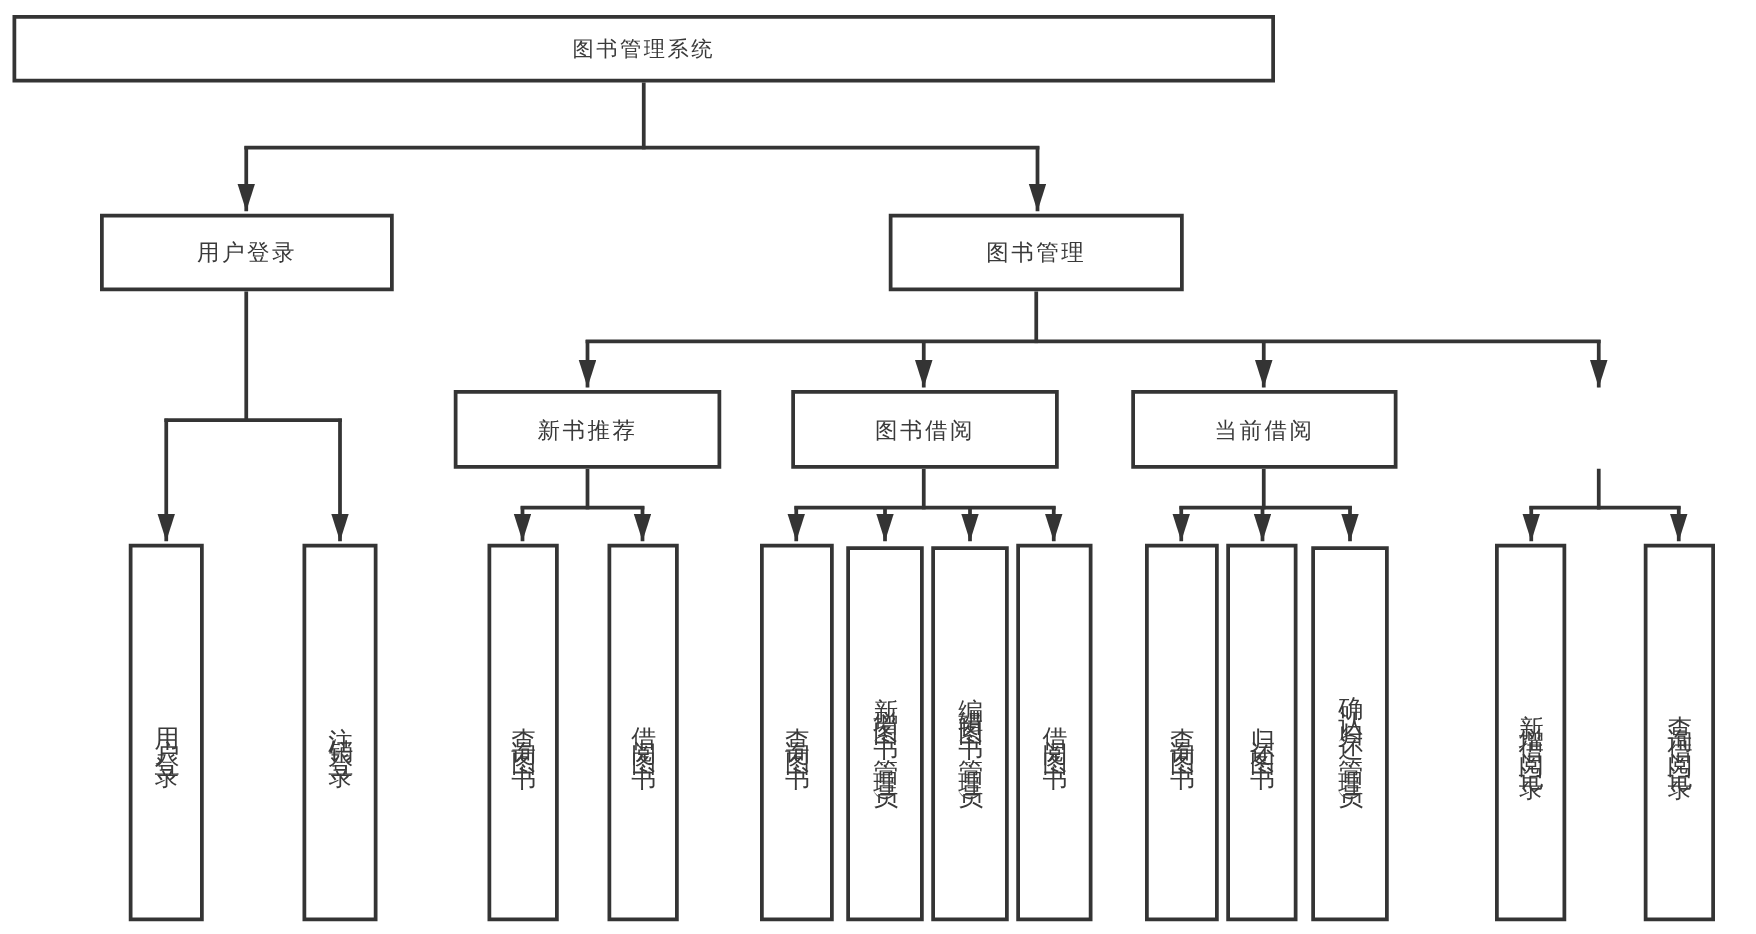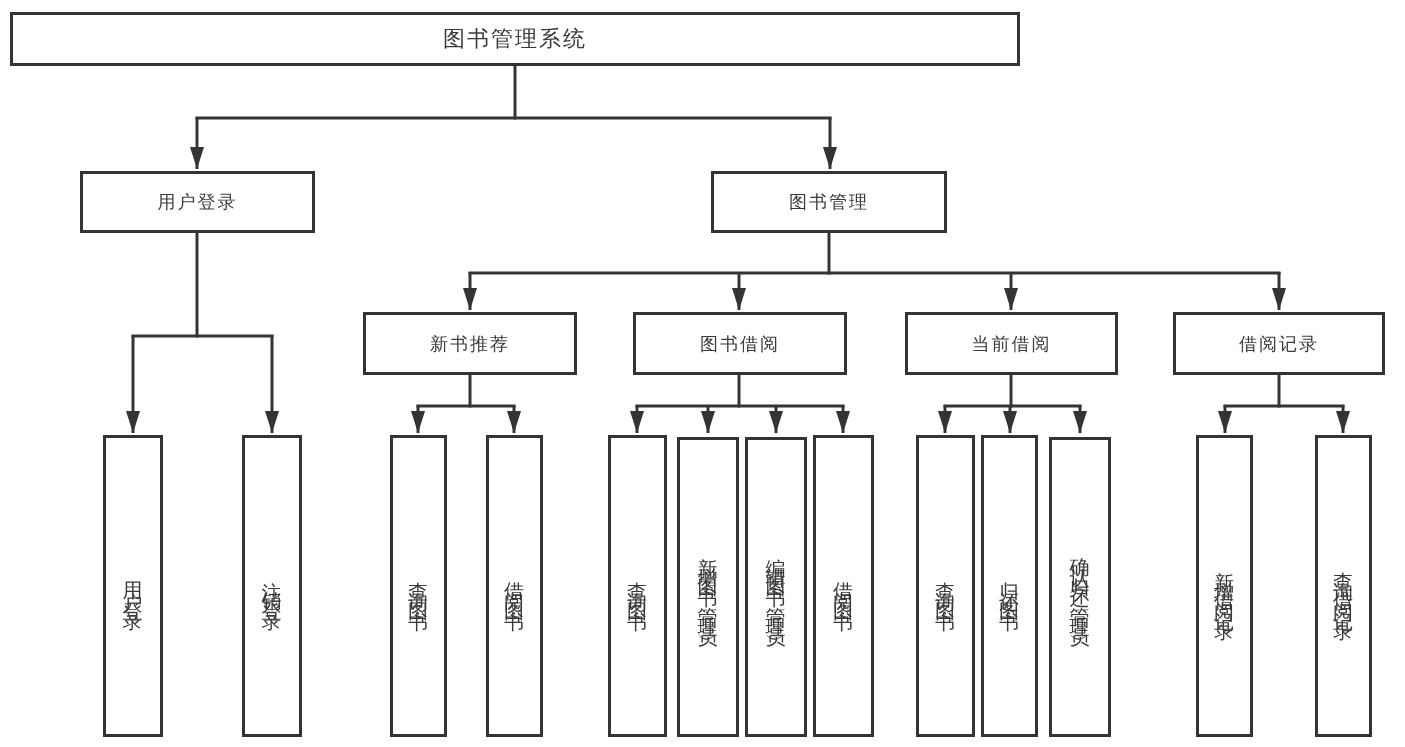--- a/index.html
+++ b/index.html
@@ -24,21 +24,21 @@
     border: 3px solid #343434;
     color: #3a3a3a;
     display: flex;
     align-items: center;
     justify-content: center;
     font-size: 18px;
     letter-spacing: 2px;
     z-index: 1;
     white-space: nowrap;
   }
-  .node.root { font-size: 22px; }
+  .node.root { font-size: 17px; }
   .leaf {
     position: absolute;
     box-sizing: border-box;
     background: #ffffff;
     border: 3px solid #343434;
     color: #3a3a3a;
     display: flex;
     align-items: center;
     justify-content: center;
     writing-mode: vertical-rl;
@@ -115,21 +115,20 @@
   </svg>
 
   <div class="node root" style="left:10px; top:12px; width:1010px; height:54px;">图书管理系统</div>
 
   <div class="node" style="left:80px; top:171px; width:235px; height:62px;">用户登录</div>
   <div class="node" style="left:711px; top:171px; width:236px; height:62px;">图书管理</div>
 
   <div class="node" style="left:363px; top:312px; width:214px; height:63px;">新书推荐</div>
   <div class="node" style="left:633px; top:312px; width:214px; height:63px;">图书借阅</div>
   <div class="node" style="left:905px; top:312px; width:213px; height:63px;">当前借阅</div>
-  <div class="node" style="left:1173px; top:312px; width:212px; height:63px;">借阅记录</div>
 
   <div class="leaf" style="left:103px; top:435px; width:60px; height:302px;">用户登录</div>
   <div class="leaf" style="left:242px; top:435px; width:60px; height:302px;">注销登录</div>
 
   <div class="leaf" style="left:390px; top:435px; width:57px; height:302px;">查询图书</div>
   <div class="leaf" style="left:486px; top:435px; width:57px; height:302px;">借阅图书</div>
 
   <div class="leaf" style="left:608px; top:435px; width:59px; height:302px;">查询图书</div>
   <div class="leaf" style="left:677px; top:437px; width:62px; height:300px;">新增图书（管理员）</div>
   <div class="leaf" style="left:745px; top:437px; width:62px; height:300px;">编辑图书（管理员）</div>

